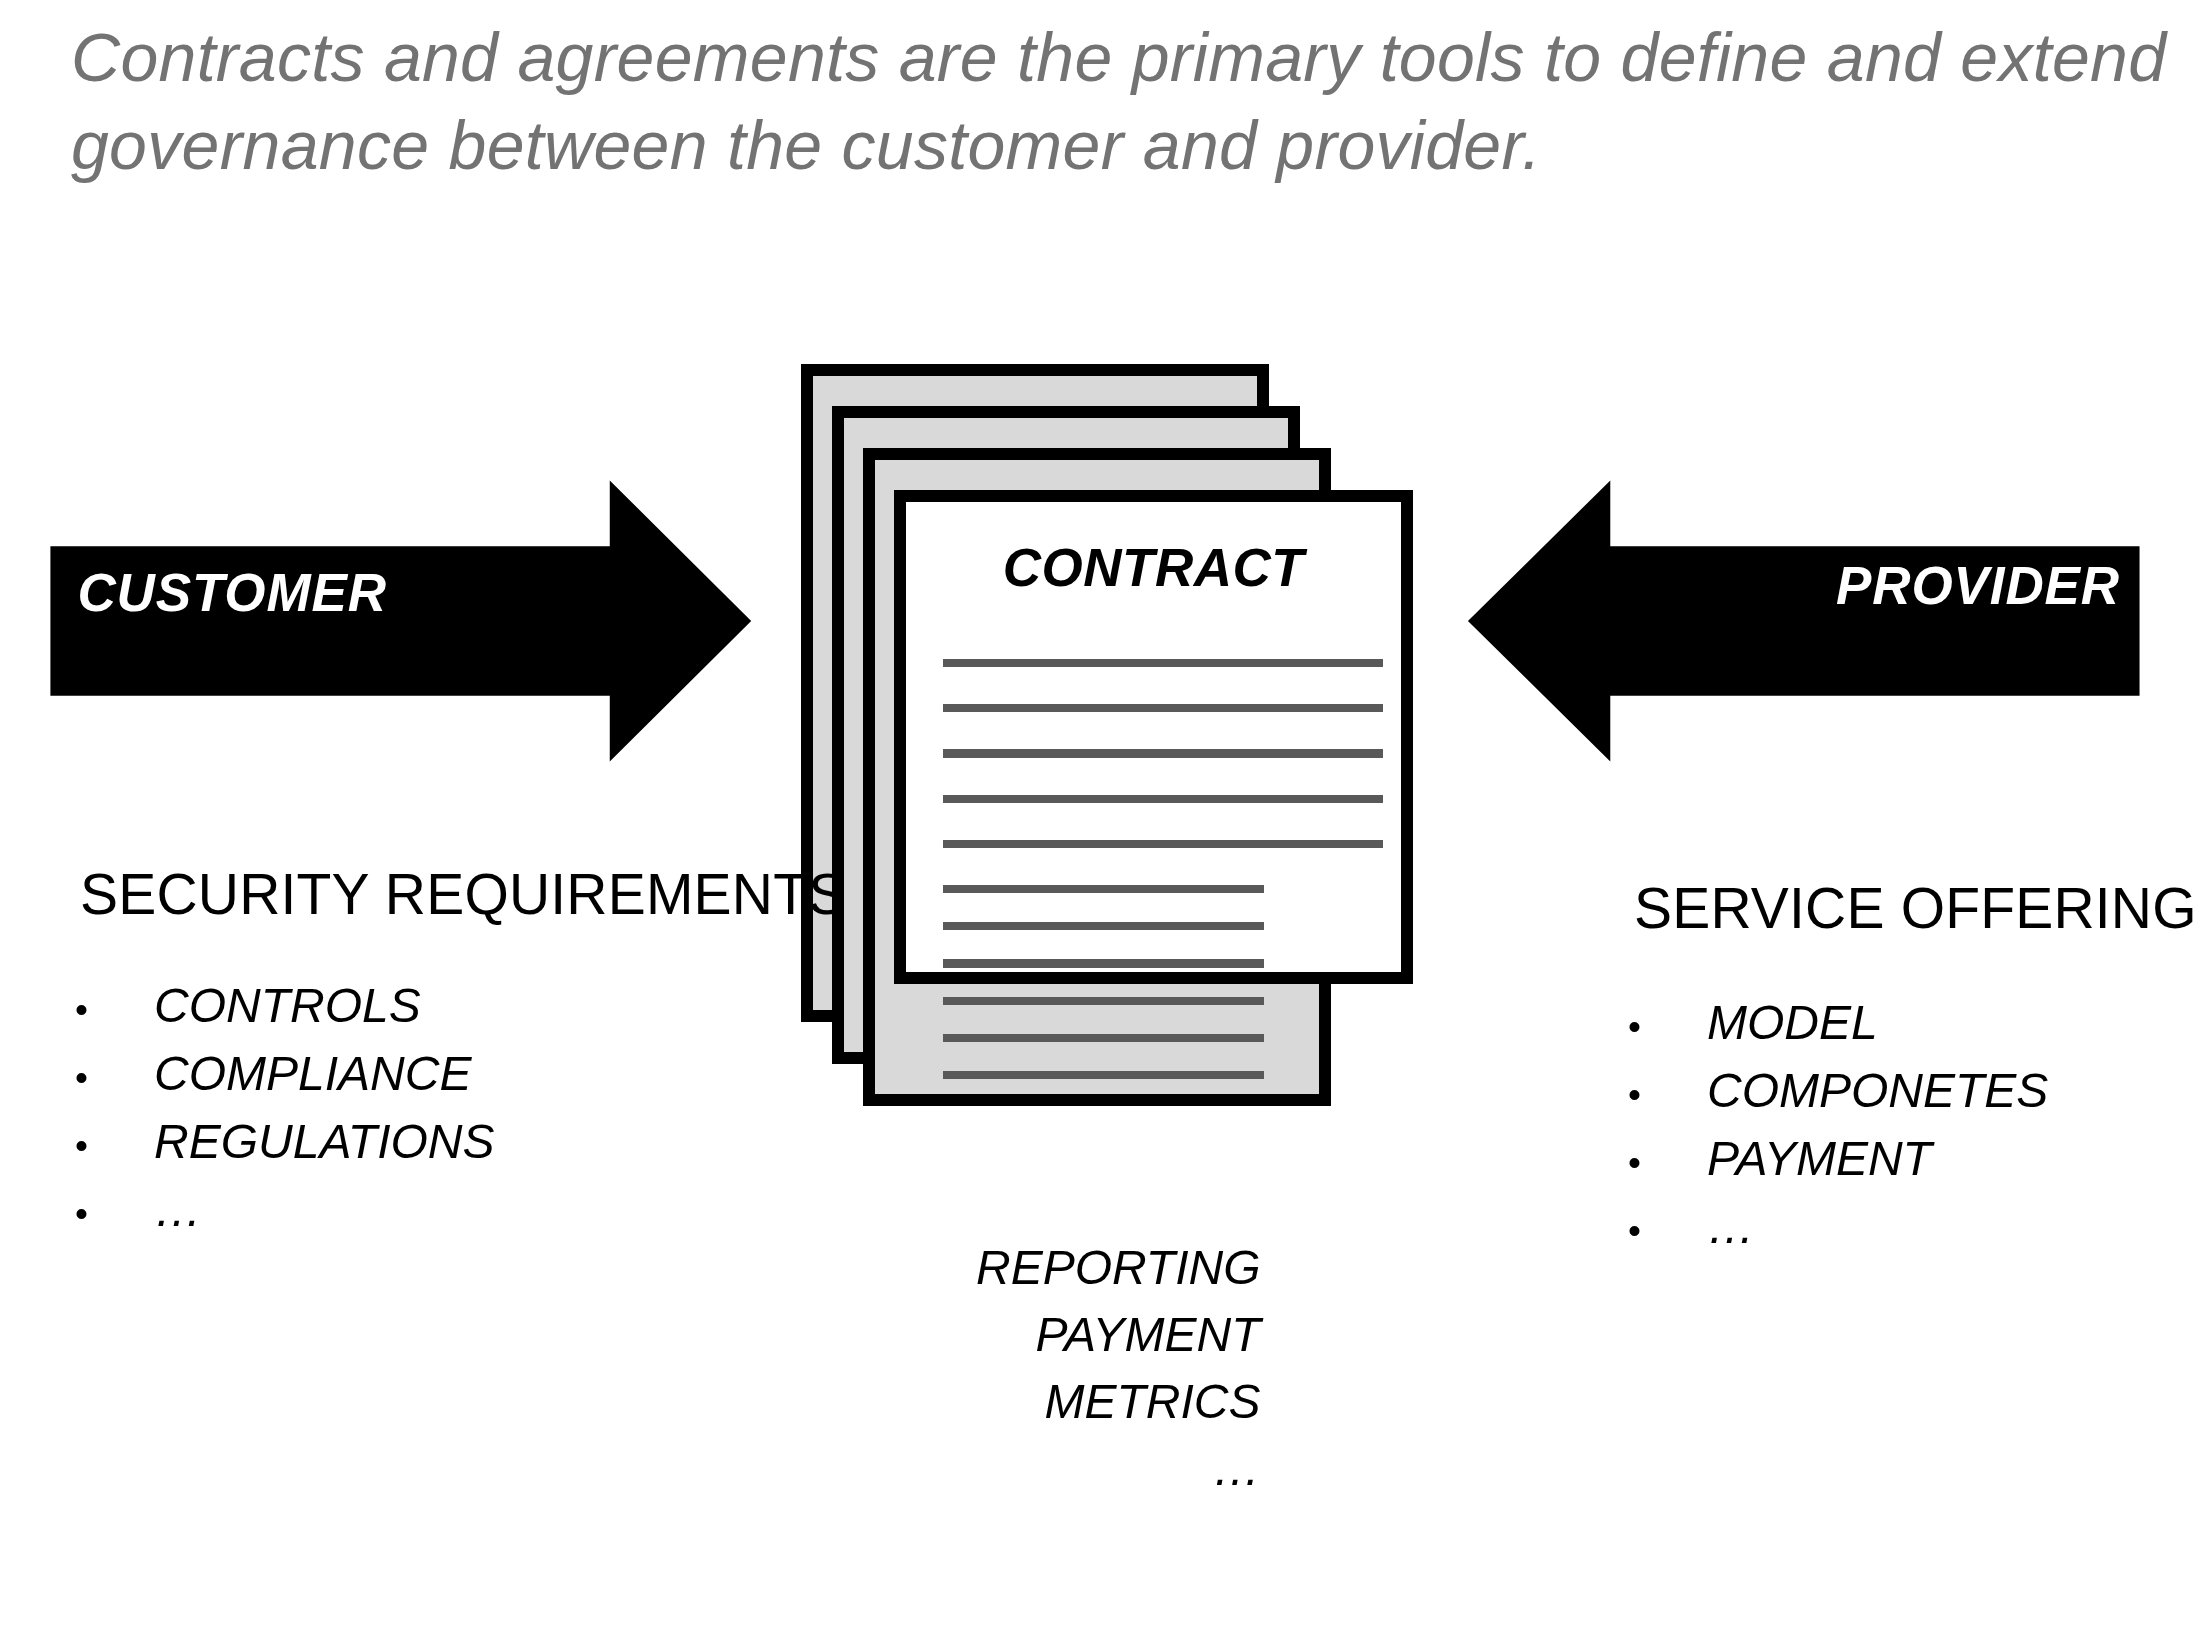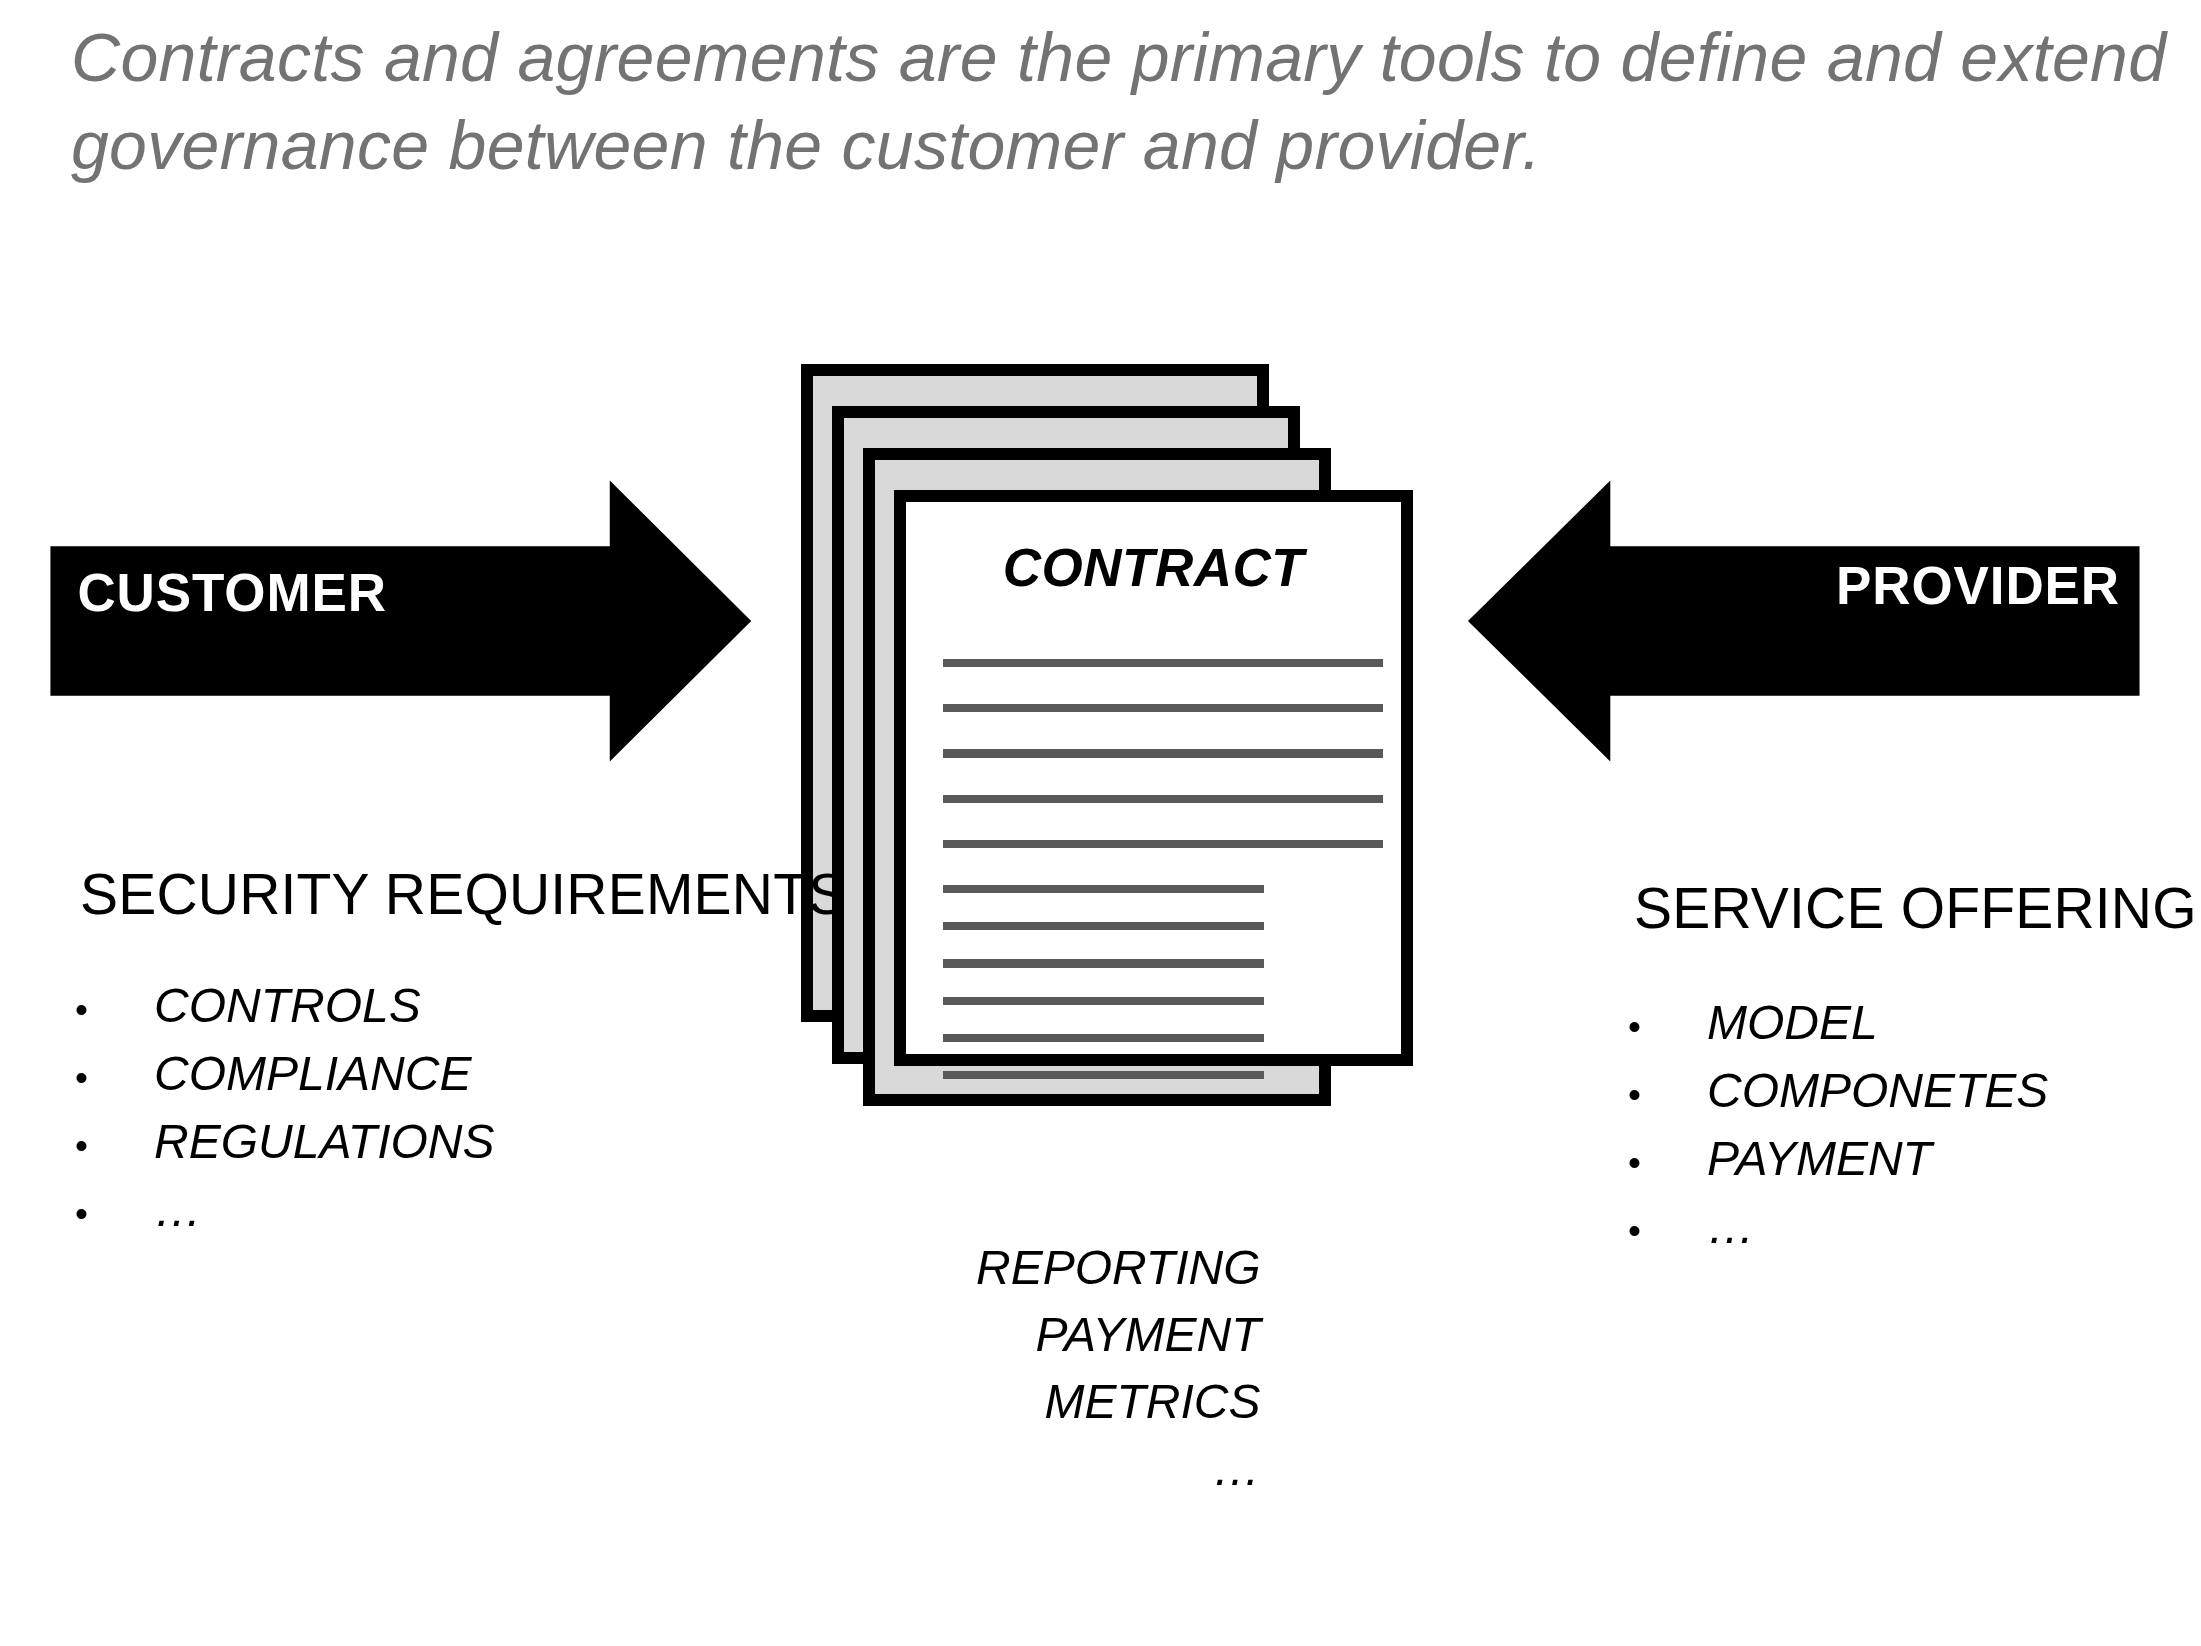--- a/index.html
+++ b/index.html
@@ -33,20 +33,21 @@
   
   .arrow-wrap {
     position: absolute;
   }
   .arrow-svg {
     display: block;
   }
   .arrow-label {
     position: absolute;
     color: #ffffff;
+    font-style: italic;
     font-weight: bold;
     font-size: 53px;
     letter-spacing: 0.9px;
     white-space: nowrap;
   }
   #customer-arrow { left: 50px; top: 475px; width: 708px; height: 292px; }
   #customer-arrow .arrow-label { left: 27.4px; top: 87px; }
   #provider-arrow { left: 1462px; top: 475px; width: 678px; height: 292px; }
   #provider-arrow .arrow-label { right: 20px; top: 80px; }
 
@@ -61,21 +62,21 @@
   .doc-page {
     position: absolute;
     border: 12.8px solid #000000;
     box-sizing: border-box;
     background: #d9d9d9;
   }
   .doc-page.p1 { left: 0px;  top: 0px;   width: 468px; height: 658px; }
   .doc-page.p2 { left: 31px; top: 42px;  width: 468px; height: 658px; }
   .doc-page.p3 { left: 62px; top: 84px;  width: 468px; height: 658px; }
   .doc-page.p4 {
-    left: 93px; top: 126px; width: 519px; height: 576px;
+    left: 93px; top: 126px; width: 519px; height: 494px;
     background: #ffffff;
   }
   .doc-title {
     position: absolute;
     left: 0;
     right: 0;
     top: 35px;
     text-align: center;
     font-style: italic;
     font-weight: bold;

